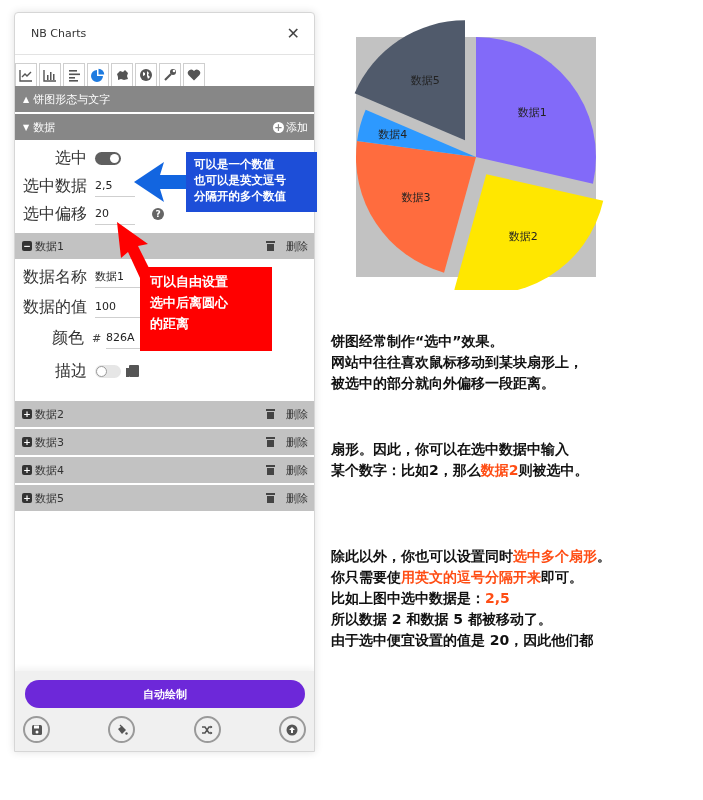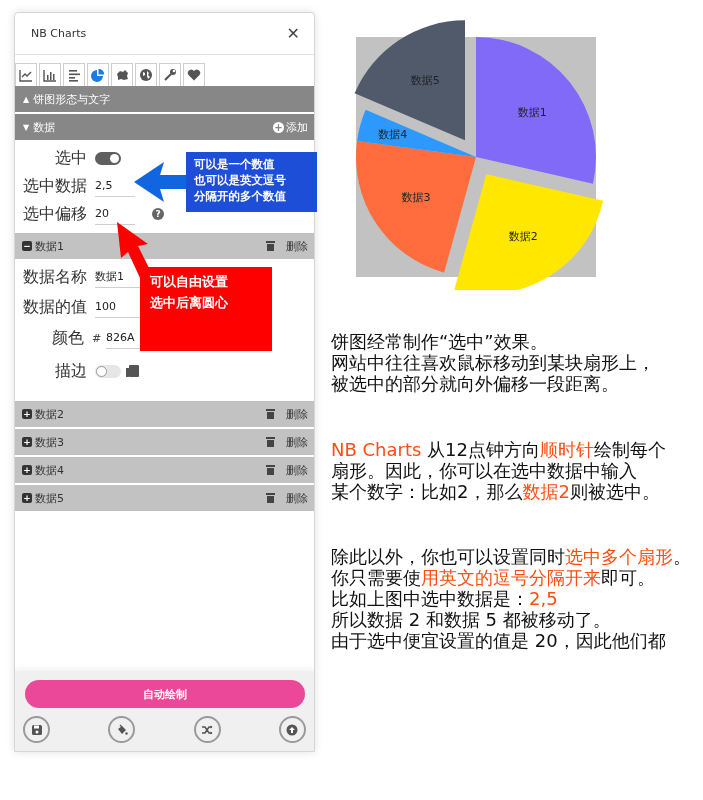--- a/index.html
+++ b/index.html
@@ -45,37 +45,37 @@
   .trash { width: 9px; height: 10px; position: relative; }
   .trash::before { content: ""; position: absolute; left: 0; top: 0; width: 9px; height: 2px; background: #444; }
   .trash::after { content: ""; position: absolute; left: 1px; top: 3px; width: 7px; height: 7px; background: #444; }
 
   .swatch { width: 14px; height: 14px; border: 1px solid #ccc; padding: 2px; margin-left: 4px; }
   .swatch div { width: 100%; height: 100%; }
   .copy-icon { width: 10px; height: 12px; background: #555; margin-left: 8px; position: relative; border-radius: 1px; }
   .copy-icon::before { content: ""; position: absolute; left: -3px; top: 3px; width: 3px; height: 9px; background: #555; }
 
   .footer { position: absolute; left: 0; right: 0; bottom: 0; height: 80px; background: #f0f0f0; box-shadow: 0 -3px 6px rgba(0,0,0,0.05); }
-  .auto-btn { position: absolute; left: 10px; top: 9px; width: 280px; height: 28px; border-radius: 14px; background: #ec4899; color: #fff; font-size: 11px; font-weight: bold; display: flex; align-items: center; justify-content: center; border: none; font-family: Liberation Mono, monospace; }
+  .auto-btn { position: absolute; left: 10px; top: 9px; width: 280px; height: 28px; border-radius: 14px; background: #6d28d9; color: #fff; font-size: 11px; font-weight: bold; display: flex; align-items: center; justify-content: center; border: none; font-family: Liberation Mono, monospace; }
   .ft-icons { position: absolute; left: 8px; right: 8px; top: 45px; display: flex; justify-content: space-between; }
   .ft-icon { width: 27px; height: 27px; border-radius: 50%; border: 2px solid #9a9a9a; display: flex; align-items: center; justify-content: center; color: #555; font-size: 11px; background: transparent; }
   .ft-icon svg { width: 12px; height: 12px; }
 
   
   .callout { position: absolute; color: #fff; font-weight: bold; font-size: 13px; line-height: 17px; padding: 5px 8px; }
   .callout.blue { left: 186px; top: 152px; width: 131px; height: 60px; background: #1d4ed8; font-size: 11.5px; line-height: 16px; padding: 4px 8px; }
   .callout.red { left: 140px; top: 267px; width: 132px; height: 84px; background: #ff0000; font-size: 13px; line-height: 21px; padding: 4px 10px; }
   .arrow-svg { position: absolute; overflow: visible; }
 
   
   .pie-wrap { position: absolute; left: 340px; top: 10px; width: 280px; height: 280px; }
   .pie-bg { position: absolute; left: 16px; top: 27px; width: 240px; height: 240px; background: #c2c2c2; }
 
   
-  .explain { position: absolute; left: 331px; font-size: 18px; font-weight: normal; color: #111; line-height: 21px; white-space: nowrap; }
+  .explain { position: absolute; left: 331px; font-size: 14px; font-weight: bold; color: #111; line-height: 21px; white-space: nowrap; }
   .explain .hl { color: #ff4d14; }
   .p1 { top: 331px; }
   .p2 { top: 439px; }
   .p3 { top: 546px; }
 </style>
 </head>
 <body>
 
 <div class="panel">
   <div class="titlebar">
@@ -286,20 +286,21 @@
   <div>也可以是英文逗号</div>
   <div>分隔开的多个数值</div>
 </div>
 
 <svg class="arrow-svg" style="left:112px;top:220px;width:50px;height:60px" viewBox="0 0 50 60">
   <path d="M5 2 L36 24 L26 26 L42 58 L28 58 L16 32 L9 38 Z" fill="#ff0000"></path>
 </svg>
 <div class="callout red">
   <div>可以自由设置</div>
   <div>选中后离圆心</div>
+  <div>的距离</div>
 </div>
 
 <div class="pie-wrap">
   <div class="pie-bg"></div>
   <svg id="pie-svg" width="280" height="280" style="position:absolute;left:0;top:0">
       <path d="M136,147 L136,27 A120,120 0 0 1 252.99134946181883,173.70251207475772 Z" fill="#826AF9"></path>
       <text x="192.29186673769814" y="106.10873426617118" text-anchor="middle" font-size="11" font-family="DejaVu Sans, sans-serif" fill="#222222">数据1</text>
       <path d="M146.2579855481181,164.16897587203732 L263.24933500993694,190.87148794679504 A120,120 0 0 1 114.33356408011711,279.84451915553973 Z" fill="#FFE700"></path>
       <text x="183.18673352134337" y="229.97728901137168" text-anchor="middle" font-size="11" font-family="DejaVu Sans, sans-serif" fill="#222222">数据2</text>
       <path d="M136,147 L104.075578531999,262.6755432835024 A120,120 0 0 1 17.08602858784782,130.89200810188137 Z" fill="#FF6C3E"></path>
@@ -310,21 +311,20 @@
       <text x="85.31747770640655" y="74.21926065764018" text-anchor="middle" font-size="11" font-family="DejaVu Sans, sans-serif" fill="#222222">数据5</text>
     </svg>
 </div>
 
 <div class="explain p1">
   <div>饼图经常制作“选中”效果。</div>
   <div>网站中往往喜欢鼠标移动到某块扇形上，</div>
   <div>被选中的部分就向外偏移一段距离。</div>
 </div>
 <div class="explain p2">
-  <div><span class="hl">NB Charts</span><span> 从12点钟方向</span><span class="hl">顺时针</span><span>绘制每个</span></div>
   <div>扇形。因此，你可以在选中数据中输入</div>
   <div><span>某个数字：比如2，那么</span><span class="hl">数据2</span><span>则被选中。</span></div>
 </div>
 <div class="explain p3">
   <div><span>除此以外，你也可以设置同时</span><span class="hl">选中多个扇形</span><span>。</span></div>
   <div><span>你只需要使</span><span class="hl">用英文的逗号分隔开来</span><span>即可。</span></div>
   <div><span>比如上图中选中数据是：</span><span class="hl">2,5</span></div>
   <div>所以数据 2 和数据 5 都被移动了。</div>
   <div>由于选中便宜设置的值是 20，因此他们都</div>
 </div>

